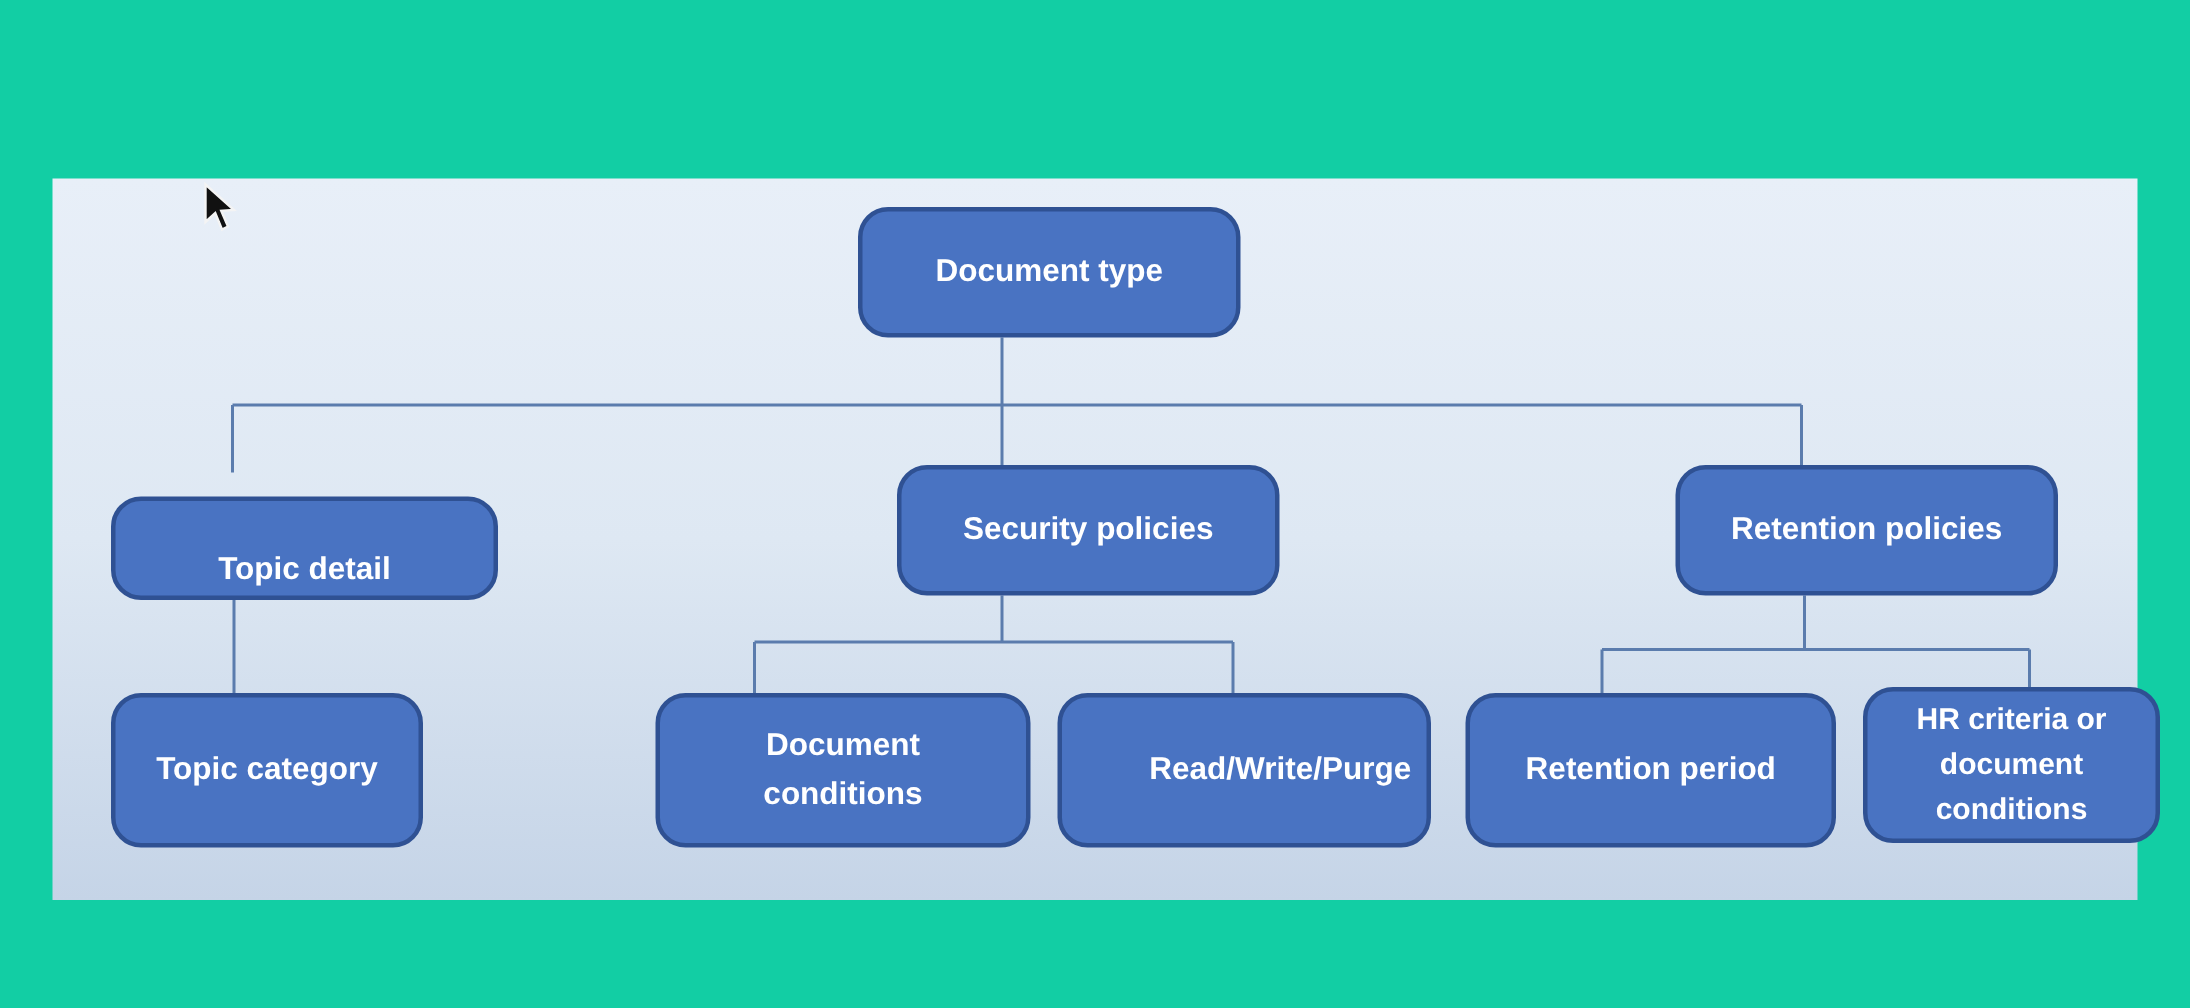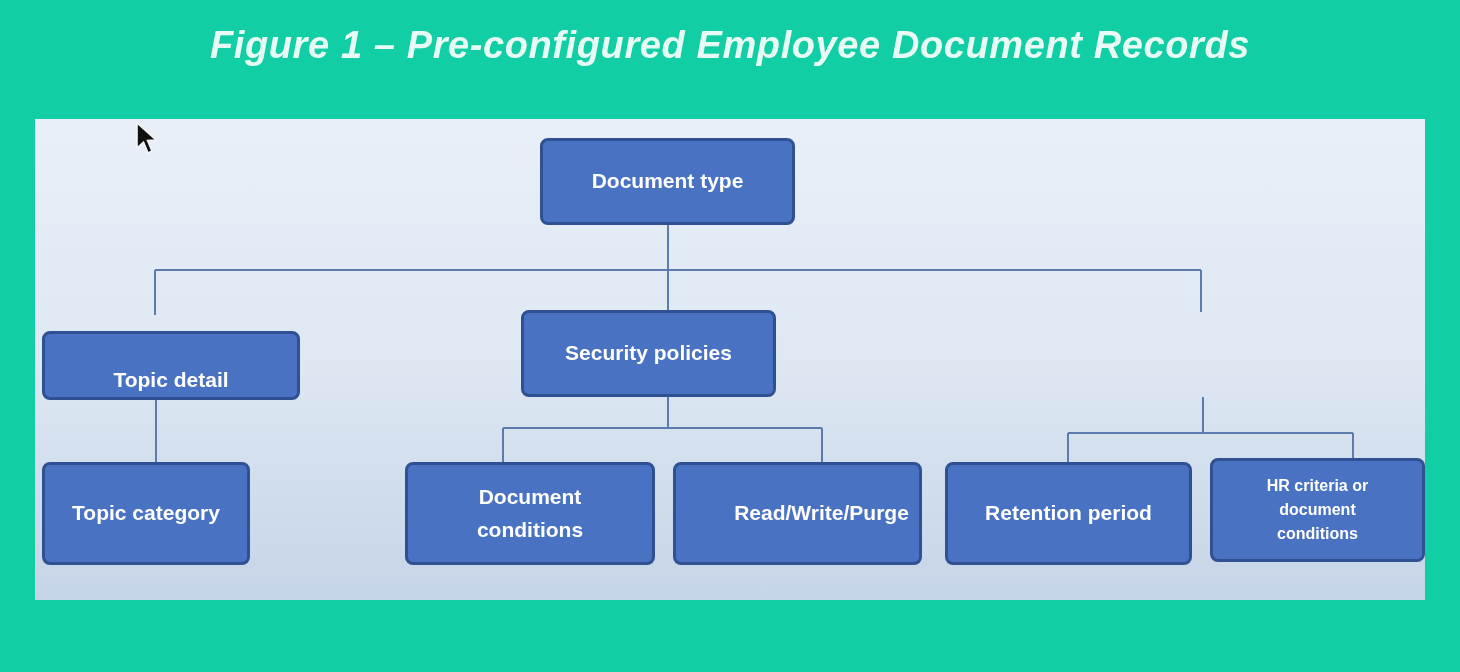--- a/index.html
+++ b/index.html
@@ -20,43 +20,42 @@
   .panel {
     position:absolute; left:35px; top:119px; width:1390px; height:481px;
     background:linear-gradient(180deg,#E8EFF8 0%,#DEE8F3 50%,#C5D4E7 100%);
   }
 
   .connectors { position:absolute; left:0; top:0; width:100%; height:100%; }
   .connectors line { stroke:#5B7CAD; stroke-width:2; }
 
   .node {
     position:absolute; background:#4973C2; border:3px solid #2F5193;
-    border-radius:8px; display:flex; align-items:center; justify-content:center;
+    border-radius:20px; display:flex; align-items:center; justify-content:center;
     color:#FFFFFF; font-weight:600; font-size:21px; text-align:center;
-    line-height:1.55; white-space:pre-line;
+    line-height:1.55; white-space:pre-line;margin-left:32px;
   }
   .n-document-type     { left:505px;  top:19px;  width:255px; height:87px; }
   .n-topic-detail      { left:7px;    top:212px; width:258px; height:69px;align-items:flex-end; }
-  .n-security-policies { left:486px;  top:191px; width:255px; height:87px;text-align:center; }
+  .n-security-policies { left:531px;  top:191px; width:255px; height:87px;text-align:center; }
   .n-retention-policies{ left:1050px; top:191px; width:255px; height:87px; }
   .n-topic-category    { left:7px;    top:343px; width:208px; height:103px; }
   .n-document-conditions{ left:370px; top:343px; width:250px; height:103px; }
   .n-read-write-purge  { left:638px;  top:343px; width:249px; height:103px;padding-left:48px; }
   .n-retention-period  { left:910px;  top:343px; width:247px; height:103px;justify-content:center; }
-  .n-hr-criteria       { left:1175px; top:339px; width:215px; height:104px;
-                         font-size:16px; line-height:1.5; }
+  .n-hr-criteria       { left:1175px; top:339px; width:198px; height:104px;
+                         font-size:20px; line-height:1.5; }
 
   .cursor { position:absolute; left:134px; top:121px; width:27px; height:36px; }
 </style>
 </head>
 <body>
 
 <div class="stage">
 
-  <div class="figure-title">Figure 1 – Pre-configured Employee Document Records</div>
 
   <div class="panel">
 
     <svg class="connectors" viewBox="0 0 1390 481" preserveAspectRatio="none">
 
       <line x1="633" y1="106" x2="633" y2="151"></line>
       <line x1="120" y1="151" x2="1166" y2="151"></line>
       <line x1="120" y1="151" x2="120" y2="196"></line>
       <line x1="633" y1="151" x2="633" y2="193"></line>
       <line x1="1166" y1="151" x2="1166" y2="193"></line>
@@ -76,20 +75,23 @@
 
     <div class="node n-document-type">
       <span>Document type</span>
     </div>
     <div class="node n-topic-detail">
       <span>Topic detail</span>
     </div>
     <div class="node n-security-policies">
       <span>Security policies</span>
     </div>
+    <div class="node n-retention-policies">
+      <span>Retention policies</span>
+    </div>
     <div class="node n-topic-category">
       <span>Topic category</span>
     </div>
     <div class="node n-document-conditions">
       <span>Document
 conditions</span>
     </div>
     <div class="node n-read-write-purge">
       <span>Read/Write/Purge</span>
     </div>

